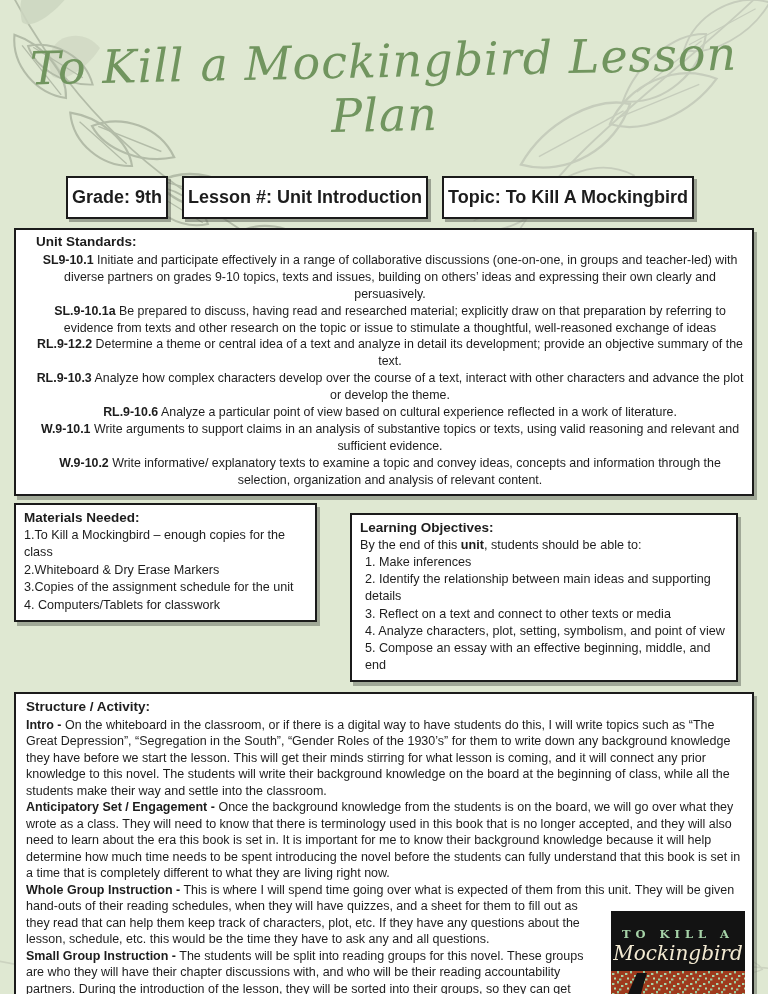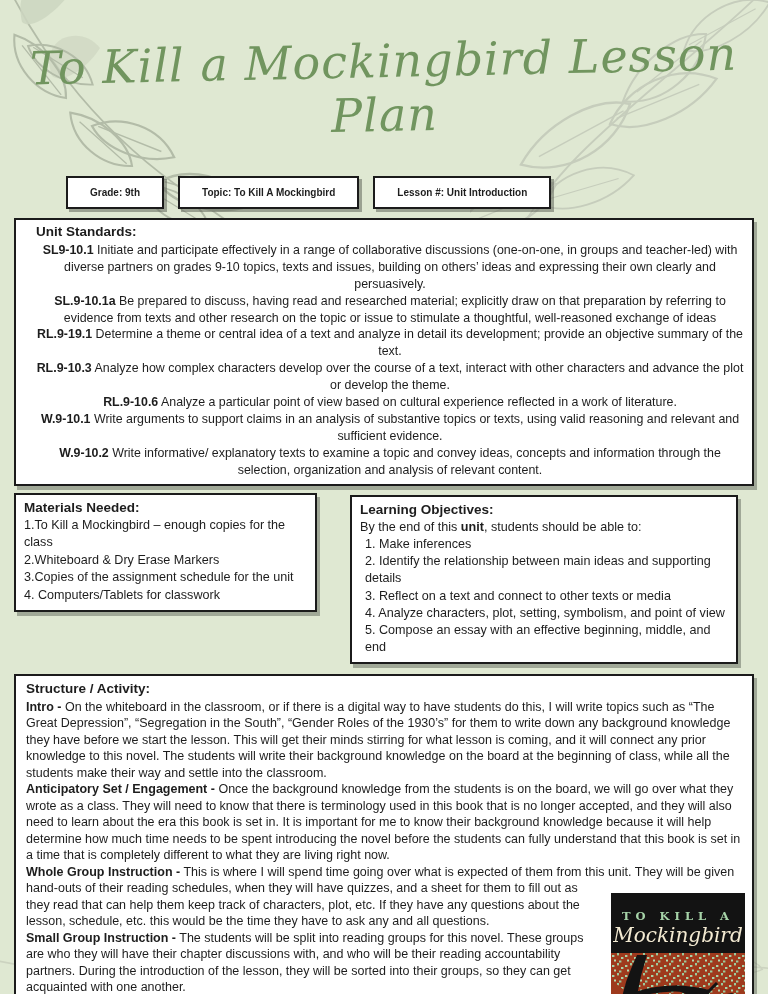--- a/index.html
+++ b/index.html
@@ -27,22 +27,22 @@
     letter-spacing:1px;
     color:#71955f;
     transform:rotate(-1.2deg);
   }
 
   .info-row{display:flex;gap:14px;margin:34px 0 0 66px;}
   .info-box{
     background:#ffffff;
     border:2px solid #1b1b1b;
     box-shadow:3px 3px 0 rgba(85,90,80,.5);
-    padding:9px 22px;
-    font-size:10px;font-weight:bold;white-space:nowrap;
+    padding:9px 4px;
+    font-size:18px;font-weight:bold;white-space:nowrap;
   }
 
   .panel{
     background:#ffffff;
     border:2px solid #1b1b1b;
     box-shadow:3px 4px 0 rgba(85,90,80,.45);
     box-sizing:border-box;
   }
   .panel h2{margin:0 0 1px 0;font-size:13.5px;}
 
@@ -54,21 +54,21 @@
   .panel--standards p{margin:0;text-align:center;}
 
   .cols{display:flex;align-items:flex-start;gap:33px;margin:7px 14px 0 14px;}
   .panel--materials{
     width:303px;min-height:90px;
     padding:4px 8px 6px 8px;
     font-size:12.6px;line-height:17.4px;
   }
   .panel--materials p{margin:0;}
   .panel--objectives{
-    width:388px;margin-top:2px;
+    width:388px;margin-top:10px;
     padding:4px 8px 6px 8px;
     font-size:12.6px;line-height:17.2px;
   }
   .panel--objectives p{margin:0;}
   .panel--objectives .obj-item{padding-left:5px;}
 
   .panel--structure{
     margin:10px 14px 0 14px;
     height:375px;
     padding:5px 8px 5px 10px;
@@ -145,29 +145,29 @@
     <circle cx="420" cy="58" r="4" fill="none" stroke="#ccd3c0" stroke-width="1.3"></circle>
     <circle cx="610" cy="48" r="4" fill="none" stroke="#ccd3c0" stroke-width="1.3"></circle>
   </svg>
 
   <div class="content">
 
     <h1 class="page-title">To Kill a Mockingbird Lesson Plan</h1>
 
     <div class="info-row">
       <div class="info-box">Grade: 9th</div>
+      <div class="info-box">Lesson #: Unit Introduction</div>
       <div class="info-box">Topic: To Kill A Mockingbird</div>
-      <div class="info-box">Lesson #: Unit Introduction</div>
     </div>
 
     <div class="panel panel--standards">
       <h2>Unit Standards:</h2>
       <p><b>SL9-10.1</b> <span>Initiate and participate effectively in a range of collaborative discussions (one-on-one, in groups and teacher-led) with diverse partners on grades 9-10 topics, texts and issues, building on others’ ideas and expressing their own clearly and persuasively.</span></p>
       <p><b>SL.9-10.1a</b> <span>Be prepared to discuss, having read and researched material; explicitly draw on that preparation by referring to evidence from texts and other research on the topic or issue to stimulate a thoughtful, well-reasoned exchange of ideas</span></p>
-      <p><b>RL.9-19.1</b> <span>Determine a theme or central idea of a text and analyze in detail its development; provide an objective summary of the text.</span></p>
+      <p><b>RL.9-12.2</b> <span>Determine a theme or central idea of a text and analyze in detail its development; provide an objective summary of the text.</span></p>
       <p><b>RL.9-10.3</b> <span>Analyze how complex characters develop over the course of a text, interact with other characters and advance the plot or develop the theme.</span></p>
       <p><b>RL.9-10.6</b> <span>Analyze a particular point of view based on cultural experience reflected in a work of literature.</span></p>
       <p><b>W.9-10.1</b> <span>Write arguments to support claims in an analysis of substantive topics or texts, using valid reasoning and relevant and sufficient evidence.</span></p>
       <p><b>W.9-10.2</b> <span>Write informative/ explanatory texts to examine a topic and convey ideas, concepts and information through the selection, organization and analysis of relevant content.</span></p>
     </div>
 
     <div class="cols">
       <div class="panel panel--materials">
         <h2>Materials Needed:</h2>
         <p>1.To Kill a Mockingbird – enough copies for the class</p>

